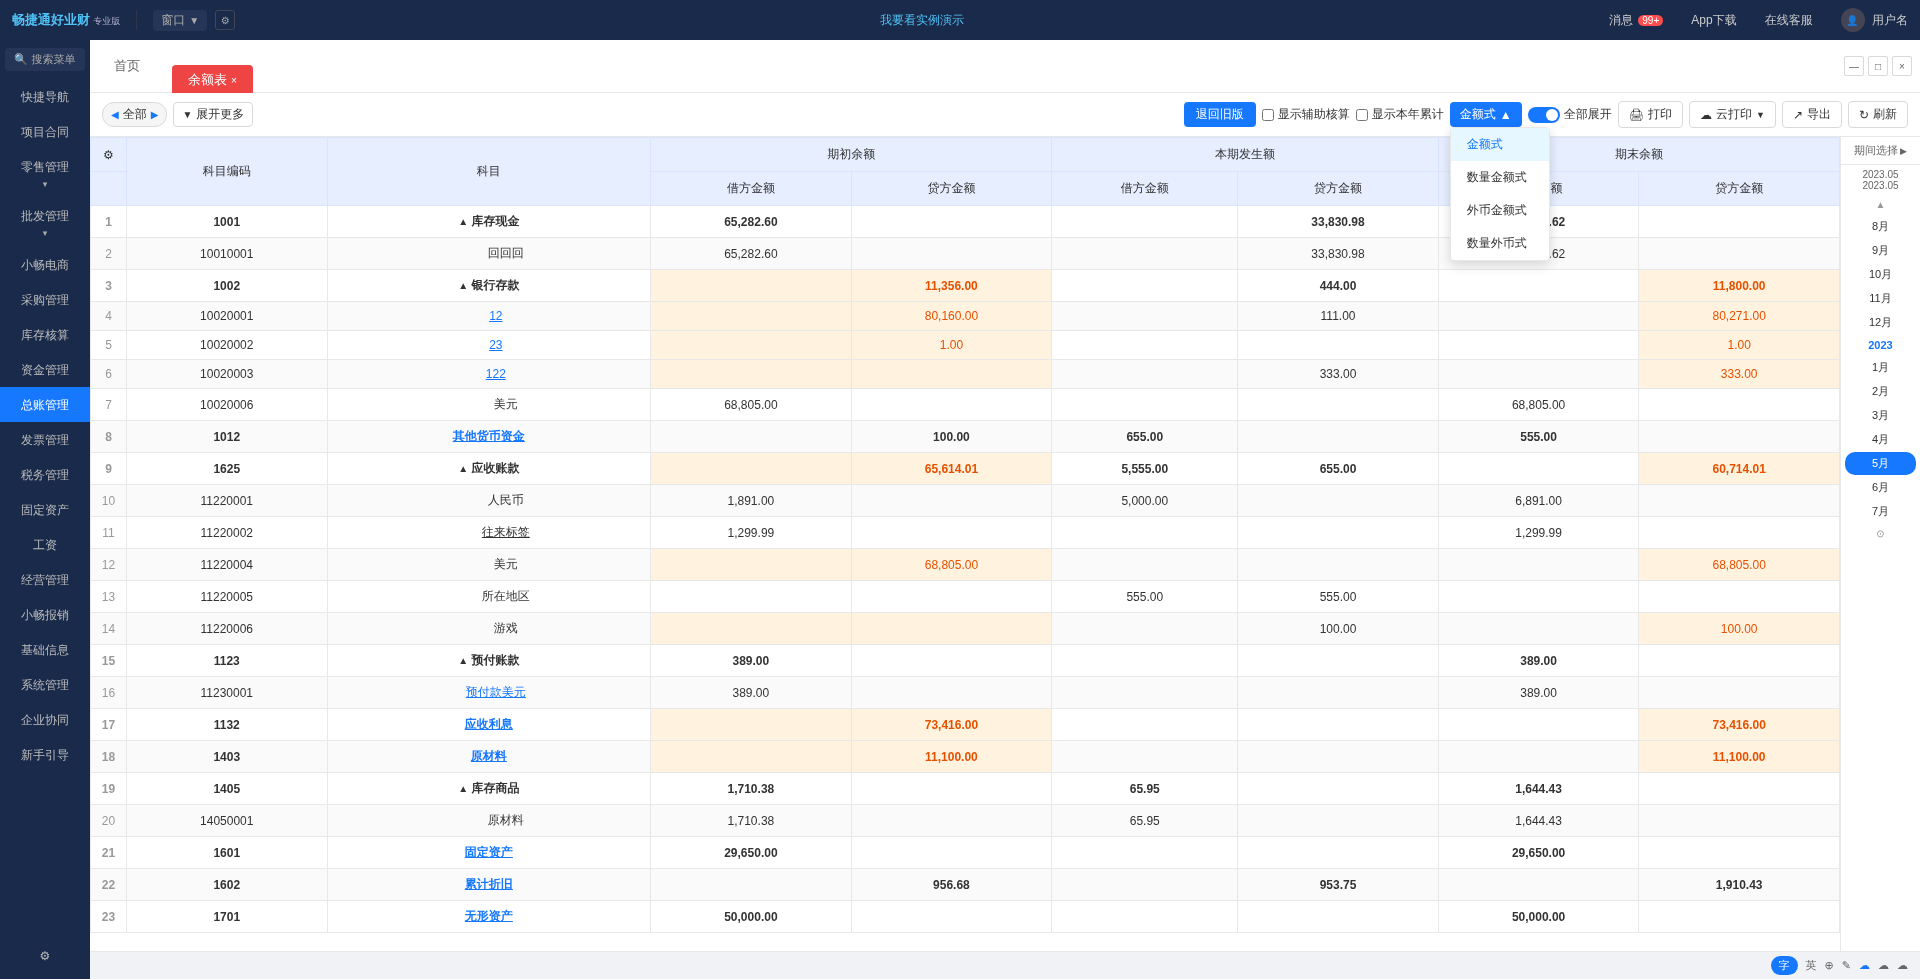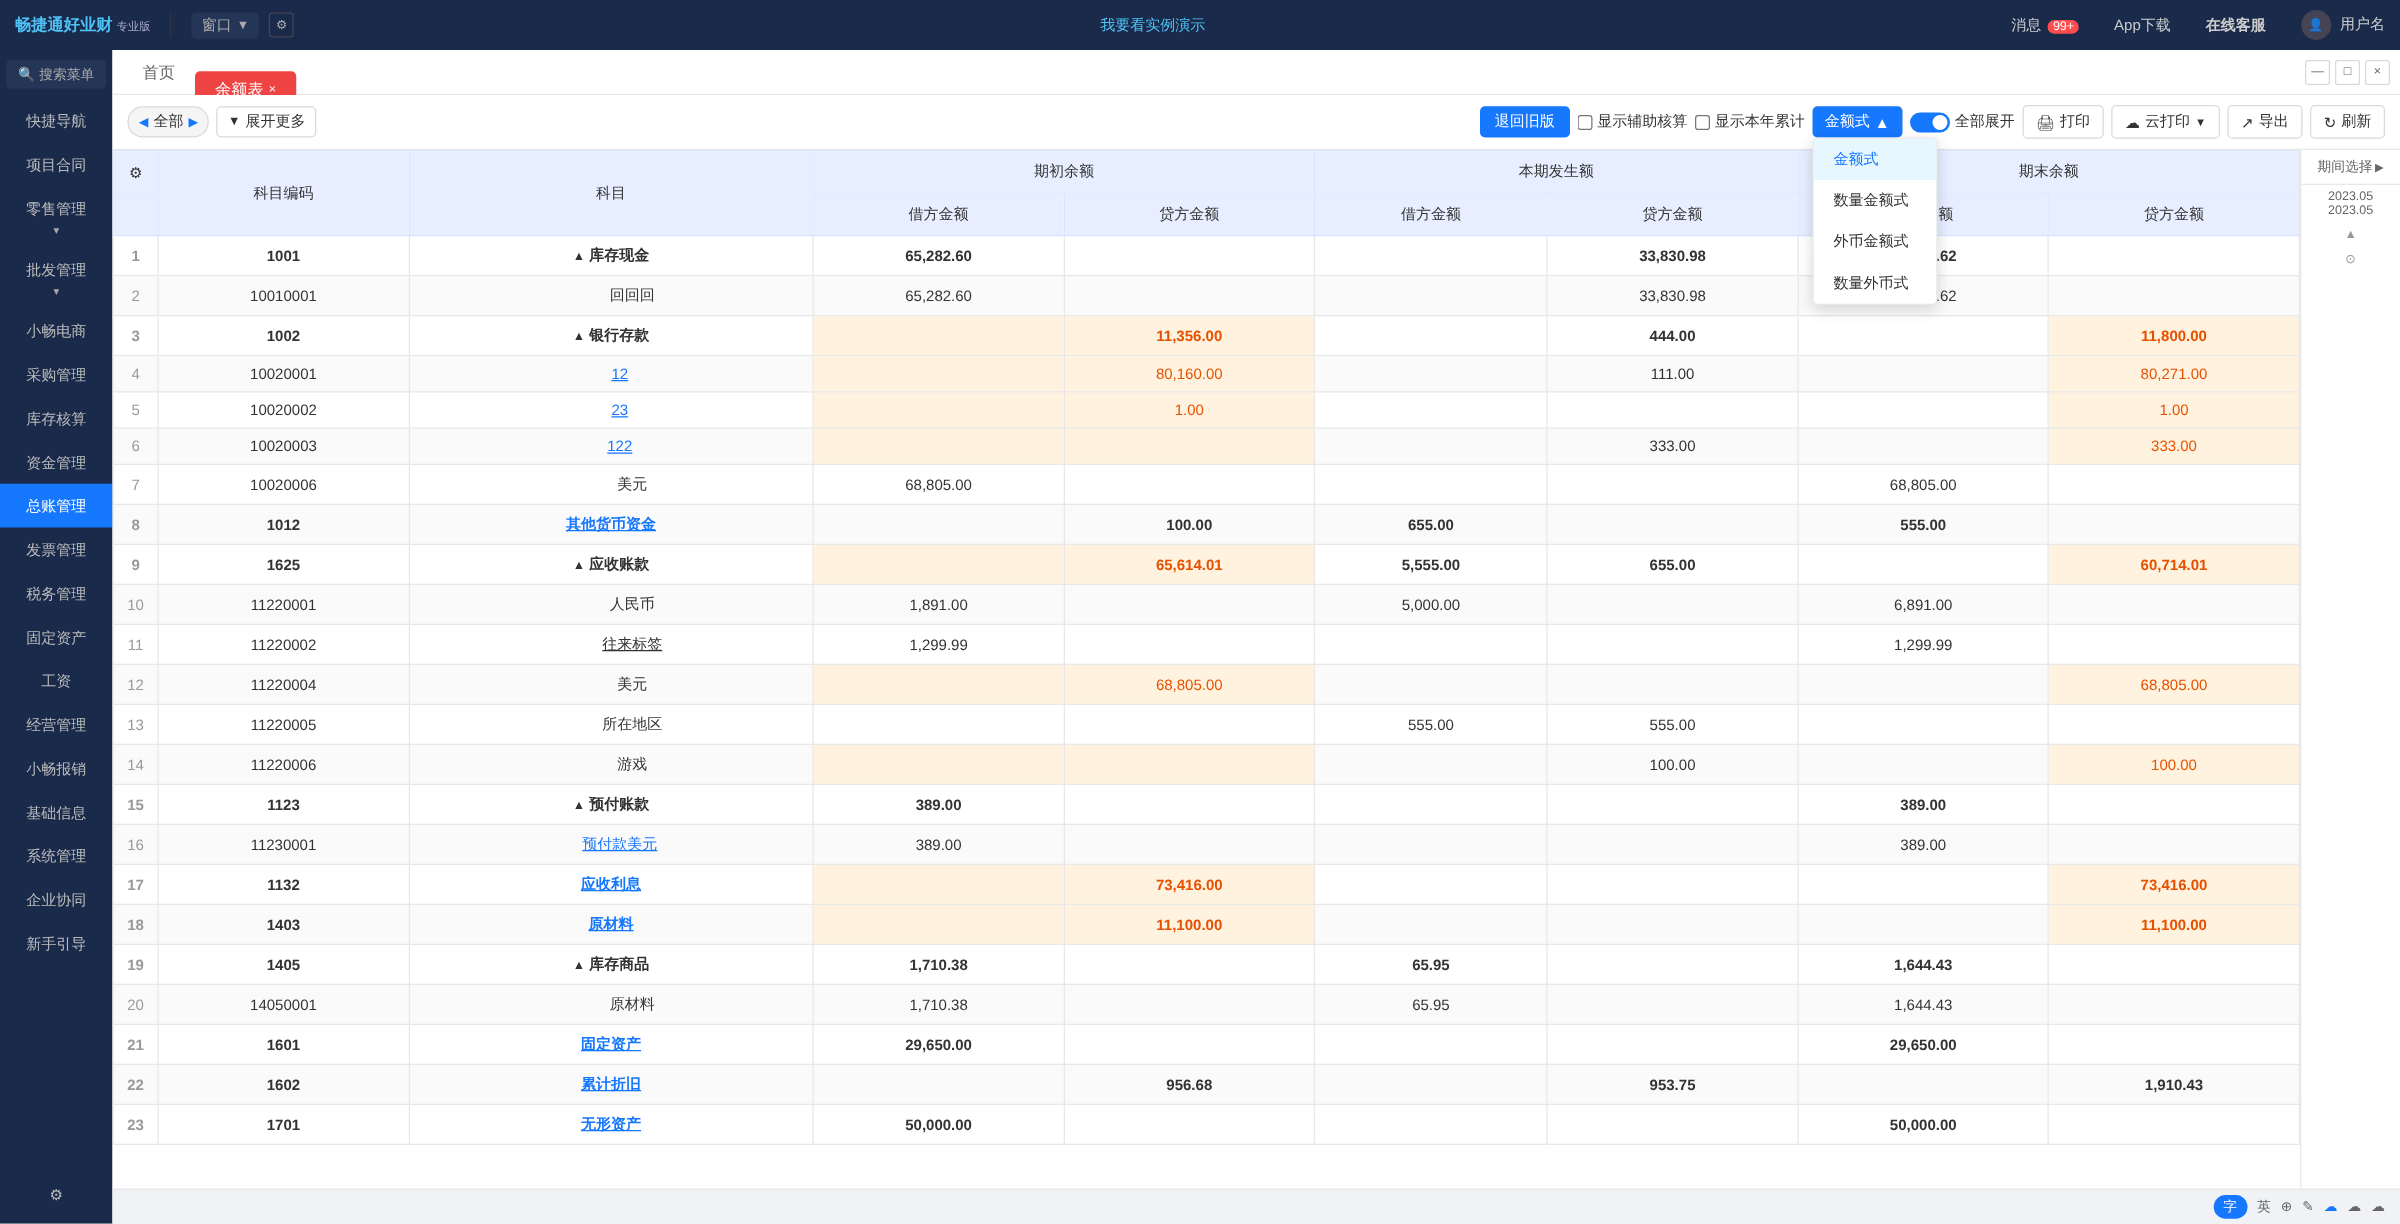--- a/index.html
+++ b/index.html
@@ -22,21 +22,21 @@
     .sidebar-search { width: 80px; background: #243557; border-radius: 4px; padding: 4px 8px; color: #aaa; font-size: 11px; margin-bottom: 8px; cursor: pointer; text-align: center; }
     .sidebar-item { width: 100%; text-align: center; padding: 8px 4px; cursor: pointer; font-size: 12px; color: #bbb; }
     .sidebar-item.active { background: #1677ff; color: #fff; }
     .sidebar-item .item-text { display: block; margin-top: 2px; }
     .sidebar-bottom { margin-top: auto; padding: 8px 0; }
 
     
     .content-area { flex: 1; display: flex; flex-direction: column; background: #f0f2f5; overflow: hidden; }
 
     
-    .tab-bar { height: 36px; background: #fff; display: flex; align-items: center; border-bottom: 1px solid #e8e8e8; padding: 0 8px; gap: 0; }
+    .tab-bar { height: 53px; background: #fff; display: flex; align-items: center; border-bottom: 1px solid #e8e8e8; padding: 0 8px; gap: 16px; }
     .tab-item { padding: 6px 16px; border-radius: 4px 4px 0 0; cursor: pointer; font-size: 13px; display: flex; align-items: center; gap: 4px; }
     .tab-item.home { color: #666; }
     .tab-item.active { background: #ef4444; color: #fff; margin-top: 28px; }
     .tab-close { color: #999; font-size: 10px; cursor: pointer; }
     .tab-item.active .tab-close { color: #fff; }
     .tab-controls { margin-left: auto; display: flex; gap: 4px; }
     .tab-btn { width: 20px; height: 20px; border: 1px solid #d9d9d9; border-radius: 2px; display: flex; align-items: center; justify-content: center; cursor: pointer; font-size: 10px; color: #666; background: #fff; }
 
     
     .toolbar { display: flex; align-items: center; padding: 8px 12px; background: #fff; border-bottom: 1px solid #e8e8e8; gap: 8px; flex-wrap: wrap; }
@@ -122,21 +122,21 @@
   </div>
   <div class="top-bar-center">
     <span style="color:#4fc3f7;cursor:pointer;">我要看实例演示</span>
   </div>
   <div class="top-bar-right">
     <span style="cursor:pointer;">
       <span>消息</span>
       <span class="badge">99+</span>
     </span>
     <span style="cursor:pointer;">App下载</span>
-    <span style="cursor:pointer;font-weight:bold;">在线客服</span>
+    <span style="cursor:pointer;">在线客服</span>
     <span style="cursor:pointer;">
       <span style="width:24px;height:24px;border-radius:50%;background:#445;display:inline-flex;align-items:center;justify-content:center;color:#aaa;font-size:10px;">👤</span>
       <span style="margin-left:4px;">用户名</span>
     </span>
   </div>
 </div>
 
 <div class="main-layout">
 
   <div class="sidebar">
@@ -582,20 +582,35 @@
           <span style="font-size:9px;">▶</span>
         </div>
 
         <div style="padding:4px;font-size:10px;color:#666;text-align:center;">
           <div>2023.05</div>
           <div>2023.05</div>
         </div>
 
         <div class="collapse-arrow">▲</div>
 
+        <div id="months-container">
+          <div class="month-item">8月</div>
+          <div class="month-item">9月</div>
+          <div class="month-item">10月</div>
+          <div class="month-item">11月</div>
+          <div class="month-item">12月</div>
+          <div class="year-label" style="color:#1677ff;font-weight:bold;">2023</div>
+          <div class="month-item">1月</div>
+          <div class="month-item">2月</div>
+          <div class="month-item">3月</div>
+          <div class="month-item">4月</div>
+          <div class="month-item active">5月</div>
+          <div class="month-item">6月</div>
+          <div class="month-item">7月</div>
+        </div>
 
         <div class="collapse-arrow">⊙</div>
       </div>
     </div>
 
     <div class="status-bar">
       <div class="status-bar-right">
         <span style="background:#1677ff;color:#fff;border-radius:10px;padding:2px 8px;font-size:11px;cursor:pointer;">字</span>
         <span style="cursor:pointer;color:#666;">英</span>
         <span style="cursor:pointer;color:#666;">⊕</span>

